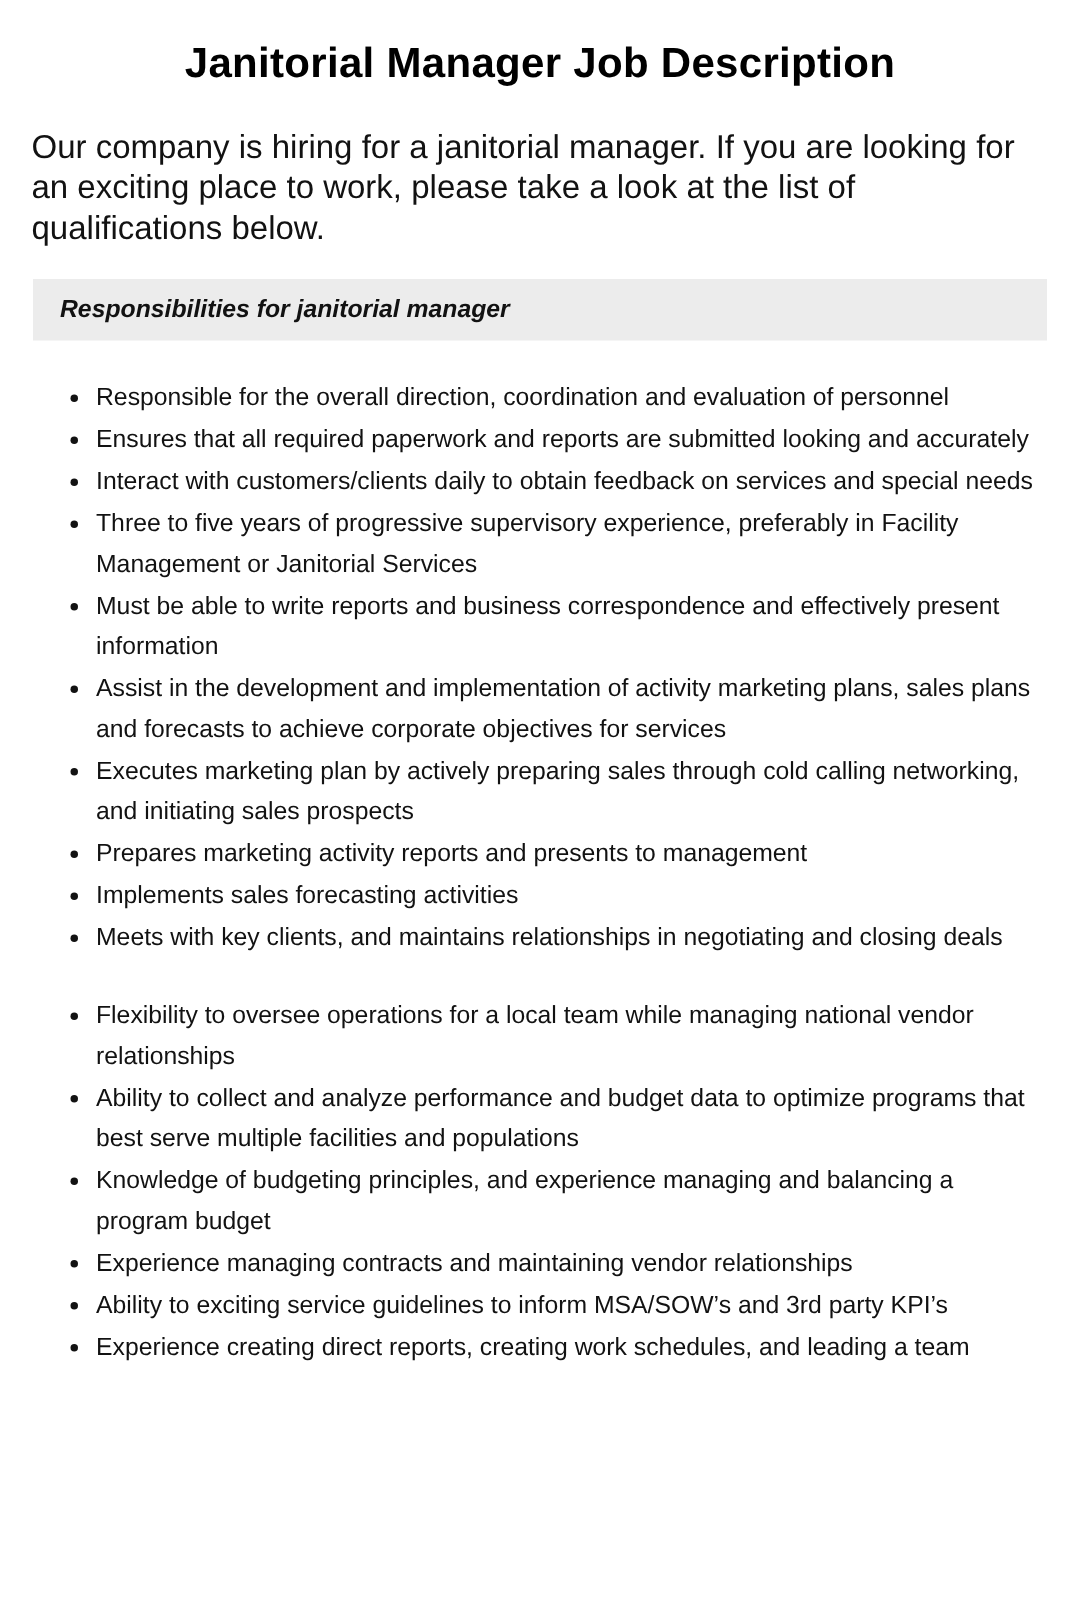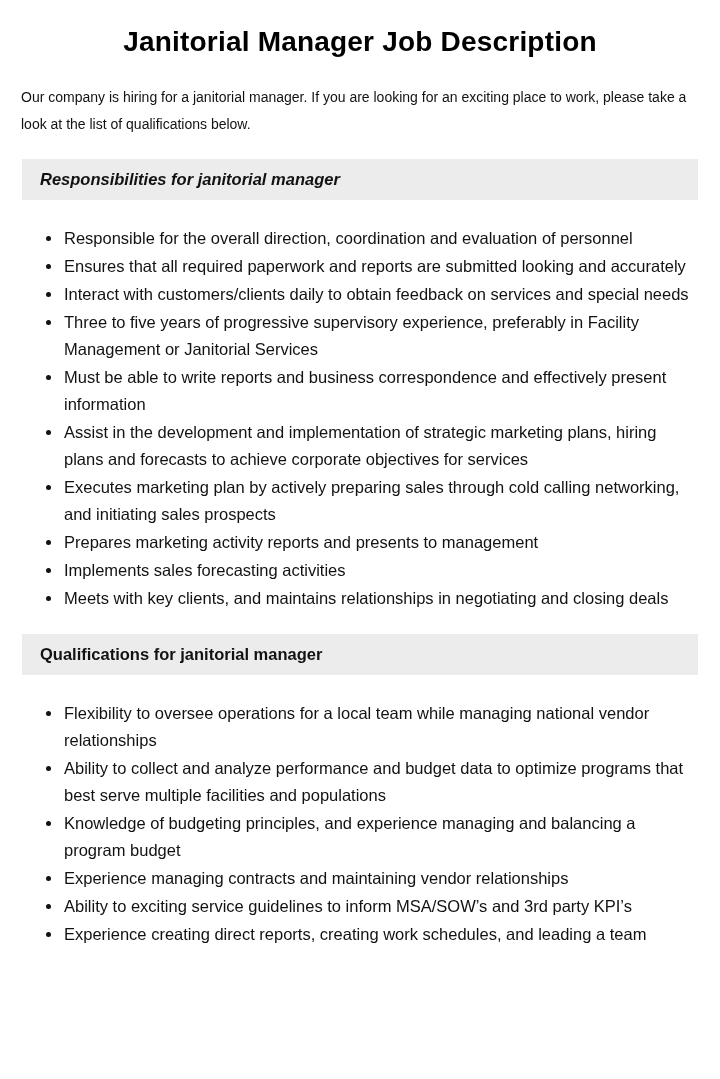--- a/index.html
+++ b/index.html
@@ -17,21 +17,21 @@
     padding: 6px 20px 0;
     font-size: 28px;
     line-height: 34px;
     font-weight: 700;
     text-align: center;
     color: #000000;
     letter-spacing: 0.2px;
   }
   p.intro {
     margin: 25px 21px 21px;
-    font-size: 14px;
+    font-size: 22px;
     line-height: 27px;
   }
   .section-header {
     margin: 0 22px;
     background: #ececec;
     padding: 11px 18px 12px;
     font-size: 16.5px;
     font-weight: 700;
     line-height: 18px;
   }
@@ -61,32 +61,29 @@
   <section>
     <div class="section-header" style="background: rgb(236, 236, 236); font-style: italic;">
       <span>Responsibilities for janitorial manager</span>
     </div>
     <ul class="bullets">
       <li>Responsible for the overall direction, coordination and evaluation of personnel</li>
       <li>Ensures that all required paperwork and reports are submitted looking and accurately</li>
       <li>Interact with customers/clients daily to obtain feedback on services and special needs</li>
       <li>Three to five years of progressive supervisory experience, preferably in Facility Management or Janitorial Services</li>
       <li>Must be able to write reports and business correspondence and effectively present information</li>
-      <li>Assist in the development and implementation of strategic marketing plans, hiring plans and forecasts to achieve corporate objectives for services</li>
+      <li>Assist in the development and implementation of activity marketing plans, sales plans and forecasts to achieve corporate objectives for services</li>
       <li>Executes marketing plan by actively preparing sales through cold calling networking, and initiating sales prospects</li>
       <li>Prepares marketing activity reports and presents to management</li>
       <li>Implements sales forecasting activities</li>
       <li>Meets with key clients, and maintains relationships in negotiating and closing deals</li>
     </ul>
   </section>
 
   <section class="last">
-    <div class="section-header" style="background: rgb(236, 236, 236);">
-      <span>Qualifications for janitorial manager</span>
-    </div>
     <ul class="bullets">
       <li>Flexibility to oversee operations for a local team while managing national vendor relationships</li>
       <li>Ability to collect and analyze performance and budget data to optimize programs that best serve multiple facilities and populations</li>
       <li>Knowledge of budgeting principles, and experience managing and balancing a program budget</li>
       <li>Experience managing contracts and maintaining vendor relationships</li>
       <li>Ability to exciting service guidelines to inform MSA/SOW’s and 3rd party KPI’s</li>
       <li>Experience creating direct reports, creating work schedules, and leading a team</li>
     </ul>
   </section>
 

